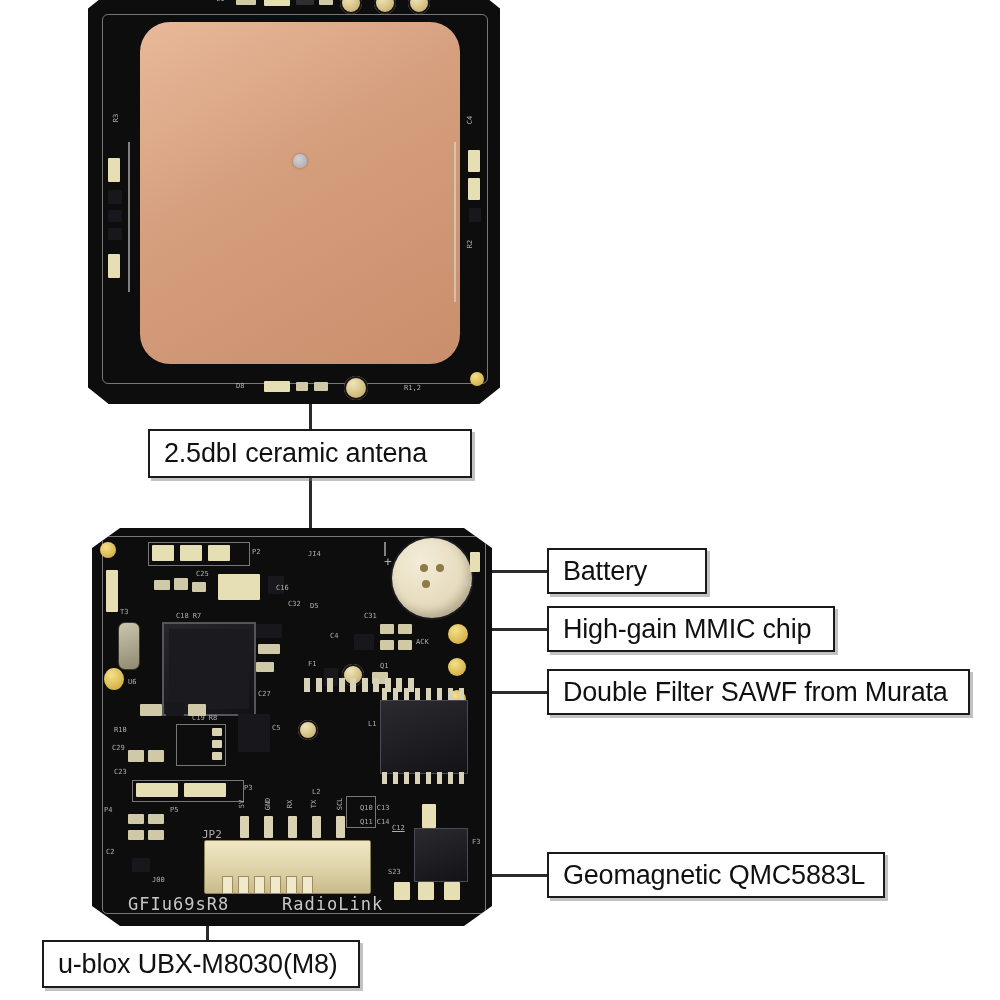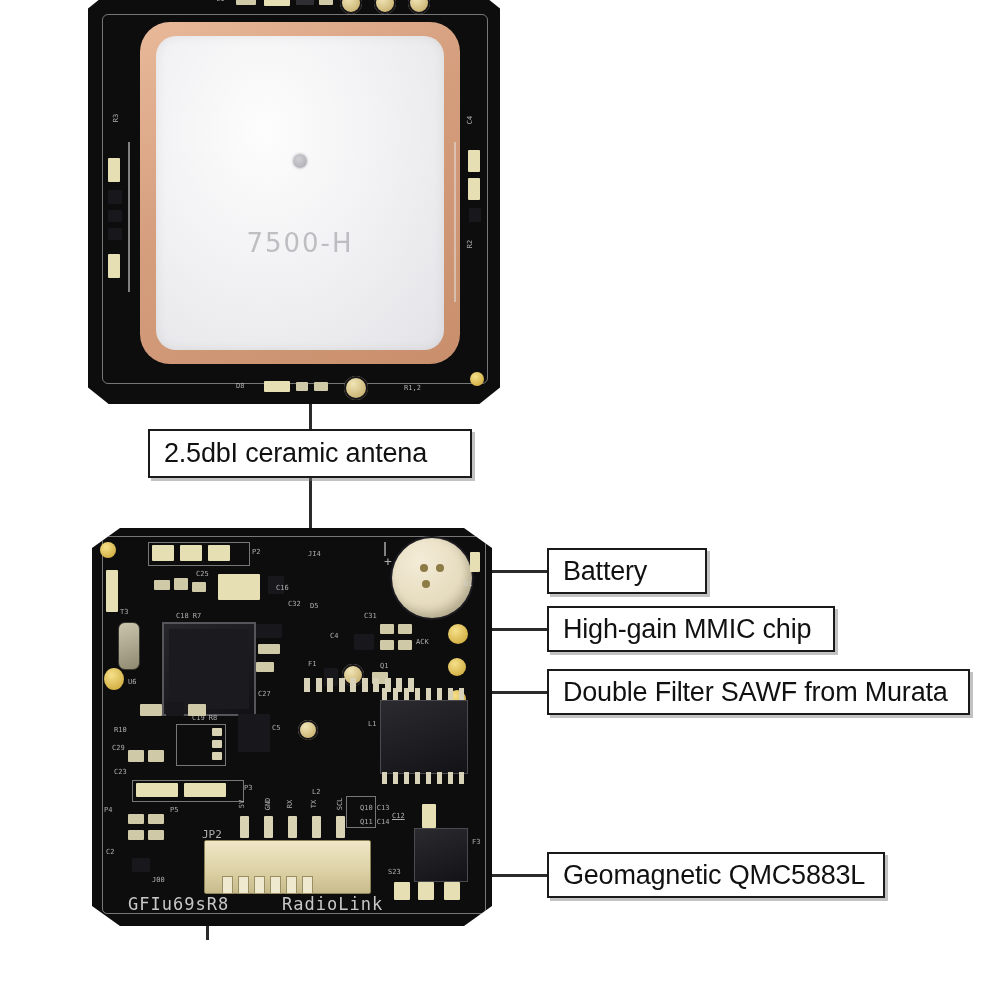--- a/index.html
+++ b/index.html
@@ -124,23 +124,20 @@
 <body>
 
 <div id="stage">
 
   <div class="board board-top" style="left:88px;top:-8px;width:412px;height:412px;">
 
     <div class="silkbox" style="left:14px;top:22px;width:384px;height:368px;border-radius:6px;"></div>
 
     <div class="ring" style="left:52px;top:30px;width:320px;height:342px;"></div>
 
-    <div class="ceramic" style="left:68px;top:44px;width:288px;height:314px;">
-      <div class="ceramic-text" style="top:192px;">7500-H</div>
-    </div>
 
     <div class="feed" style="left:205px;top:162px;"></div>
 
     <div class="smd-l" style="left:148px;top:4px;width:20px;height:9px;"></div>
     <div class="pad" style="left:176px;top:3px;width:26px;height:11px;"></div>
     <div class="smd" style="left:208px;top:4px;width:18px;height:9px;"></div>
     <div class="smd-l" style="left:231px;top:4px;width:14px;height:9px;"></div>
     <div class="pad-ring" style="left:252px;top:0px;width:22px;height:22px;"></div>
     <div class="pad-ring" style="left:286px;top:0px;width:22px;height:22px;"></div>
     <div class="pad-ring" style="left:320px;top:0px;width:22px;height:22px;"></div>
@@ -323,21 +320,21 @@
     <div class="smd-l" style="left:36px;top:286px;width:16px;height:10px;"></div>
     <div class="smd-l" style="left:56px;top:286px;width:16px;height:10px;"></div>
     <div class="smd-l" style="left:36px;top:302px;width:16px;height:10px;"></div>
     <div class="smd-l" style="left:56px;top:302px;width:16px;height:10px;"></div>
     <div class="silk" style="left:14px;top:320px;">C2</div>
     <div class="smd-d" style="left:40px;top:330px;width:18px;height:14px;"></div>
     <div class="silk" style="left:60px;top:348px;">J00</div>
 
     <div class="soic" style="left:322px;top:300px;width:52px;height:52px;"></div>
     <div class="silk" style="left:380px;top:310px;">F3</div>
-    <div class="silk" style="left:300px;top:284px;text-decoration:underline;">C12</div>
+    <div class="silk" style="left:300px;top:296px;text-decoration:underline;">C12</div>
     <div class="silk" style="left:296px;top:340px;">S23</div>
     <div class="pad" style="left:302px;top:354px;width:16px;height:18px;"></div>
     <div class="pad" style="left:326px;top:354px;width:16px;height:18px;"></div>
     <div class="pad" style="left:352px;top:354px;width:16px;height:18px;"></div>
 
     <div class="silk" style="left:268px;top:276px;">Q10 C13</div>
     <div class="silk" style="left:268px;top:290px;">Q11 C14</div>
     <div class="pad" style="left:330px;top:276px;width:14px;height:24px;"></div>
     <div class="silkbox" style="left:254px;top:268px;width:28px;height:30px;"></div>
 
@@ -372,14 +369,17 @@
   </div>
 
   <div class="callout" style="left:547px;top:669px;width:423px;height:46px;">
     <span>Double Filter SAWF from Murata</span>
   </div>
 
   <div class="callout" style="left:547px;top:852px;width:338px;height:46px;">
     <span>Geomagnetic QMC5883L</span>
   </div>
 
+  <div class="callout" style="left:42px;top:940px;width:318px;height:48px;">
+    <span>u-blox UBX-M8030(M8)</span>
+  </div>
 
 </div>
 
 </body></html>

